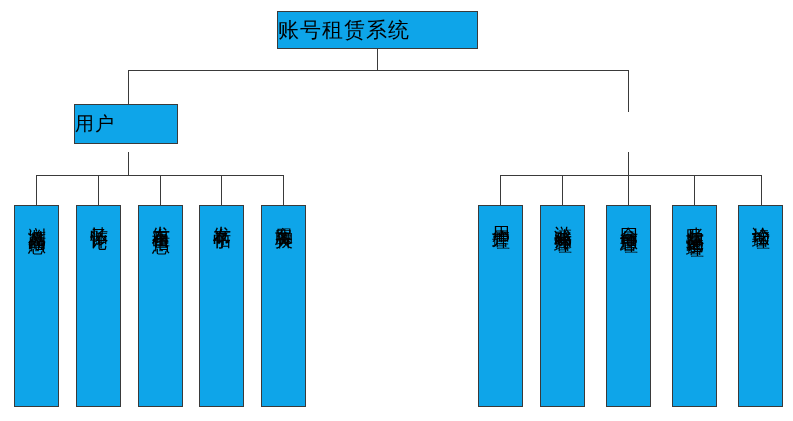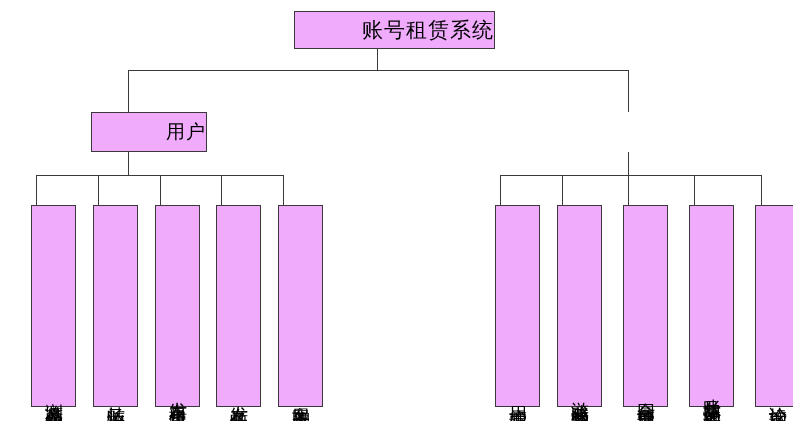--- a/index.html
+++ b/index.html
@@ -12,27 +12,26 @@
     width: 793px;
     height: 421px;
     background: #ffffff;
     font-family: "DejaVu Sans", sans-serif;
     overflow: hidden;
   }
   .node {
     position: absolute;
     box-sizing: border-box;
     border: 1px solid #3a3a3a;
-    background: #f0abfc;
+    background: #0ea5e9;
     display: flex;
     align-items: center;
-    justify-content: flex-end;
+    justify-content: flex-start;
     color: #000000;
     line-height: 1.05;
-    margin-left: 17px;
   }
   .node-root {
     font-size: 21px;
     letter-spacing: 1px;
   }
   .node-branch {
     font-size: 19px;
     letter-spacing: 1px;
   }
   .node-leaf {
@@ -63,21 +62,21 @@
     <span>账号租赁系统</span>
   </div>
 
   <div class="line line-v" style="left:377px; top:49px; width:1px; height:22px;"></div>
 
   <div class="line line-h" style="left:128px; top:70px; width:500px; height:1px;"></div>
 
   <div class="line line-v" style="left:128px; top:70px; width:1px; height:42px;"></div>
   <div class="line line-v" style="left:628px; top:70px; width:1px; height:42px;"></div>
 
-  <div class="node node-branch" style="left:74px; top:112px; width:116px; height:40px;">
+  <div class="node node-branch" style="left:74px; top:104px; width:104px; height:40px;">
     <span>用户</span>
   </div>
 
 
   <div class="line line-v" style="left:128px; top:152px; width:1px; height:23px;"></div>
   <div class="line line-h" style="left:36px; top:175px; width:247px; height:1px;"></div>
   <div class="line line-v" style="left:36px; top:175px; width:1px; height:30px;"></div>
   <div class="line line-v" style="left:98px; top:175px; width:1px; height:30px;"></div>
   <div class="line line-v" style="left:160px; top:175px; width:1px; height:30px;"></div>
   <div class="line line-v" style="left:221px; top:175px; width:1px; height:30px;"></div>

